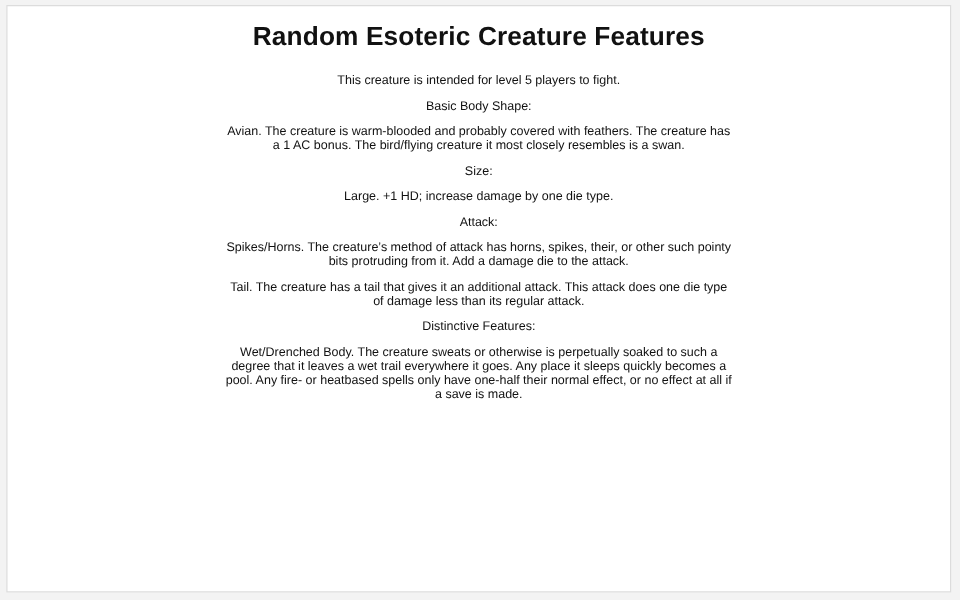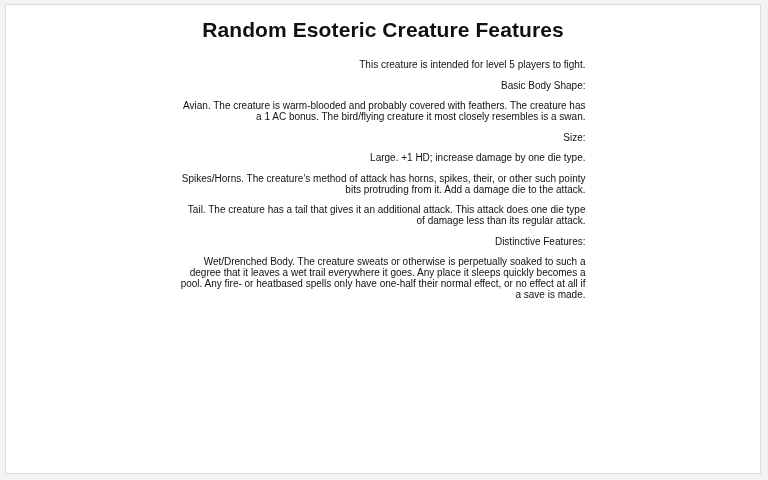--- a/index.html
+++ b/index.html
@@ -27,21 +27,21 @@
       text-align: center;
       font-weight: bold;
       font-size: 21px;
       margin: 12px 0 8px 0;
       line-height: 26px;
       letter-spacing: 0.1px;
     }
     .content {
       width: 405px;
       margin: 16px auto;
-      text-align: right;
+      text-align: center;
       font-size: 10px;
       line-height: 11px;
     }
     .content p {
       margin: 0 0 9.5px 0;
     }
   </style>
 </head>
 <body>
 
@@ -51,19 +51,20 @@
     <p>This creature is intended for level 5 players to fight.</p>
 
     <p>Basic Body Shape:</p>
 
     <p>Avian. The creature is warm-blooded and probably covered with feathers. The creature has a 1 AC bonus. The bird/flying creature it most closely resembles is a swan.</p>
 
     <p>Size:</p>
     <p>Large. +1 HD; increase damage by one die type.</p>
 
 
+    <p>Attack:</p>
     <p>Spikes/Horns. The creature’s method of attack has horns, spikes, their, or other such pointy bits protruding from it. Add a damage die to the attack.</p>
     <p>Tail. The creature has a tail that gives it an additional attack. This attack does one die type of damage less than its regular attack.</p>
 
     <p>Distinctive Features:</p>
     <p>Wet/Drenched Body. The creature sweats or otherwise is perpetually soaked to such a degree that it leaves a wet trail everywhere it goes. Any place it sleeps quickly becomes a pool. Any fire- or heatbased spells only have one-half their normal effect, or no effect at all if a save is made.</p>
   </div>
 </div>
 
 </body></html>

